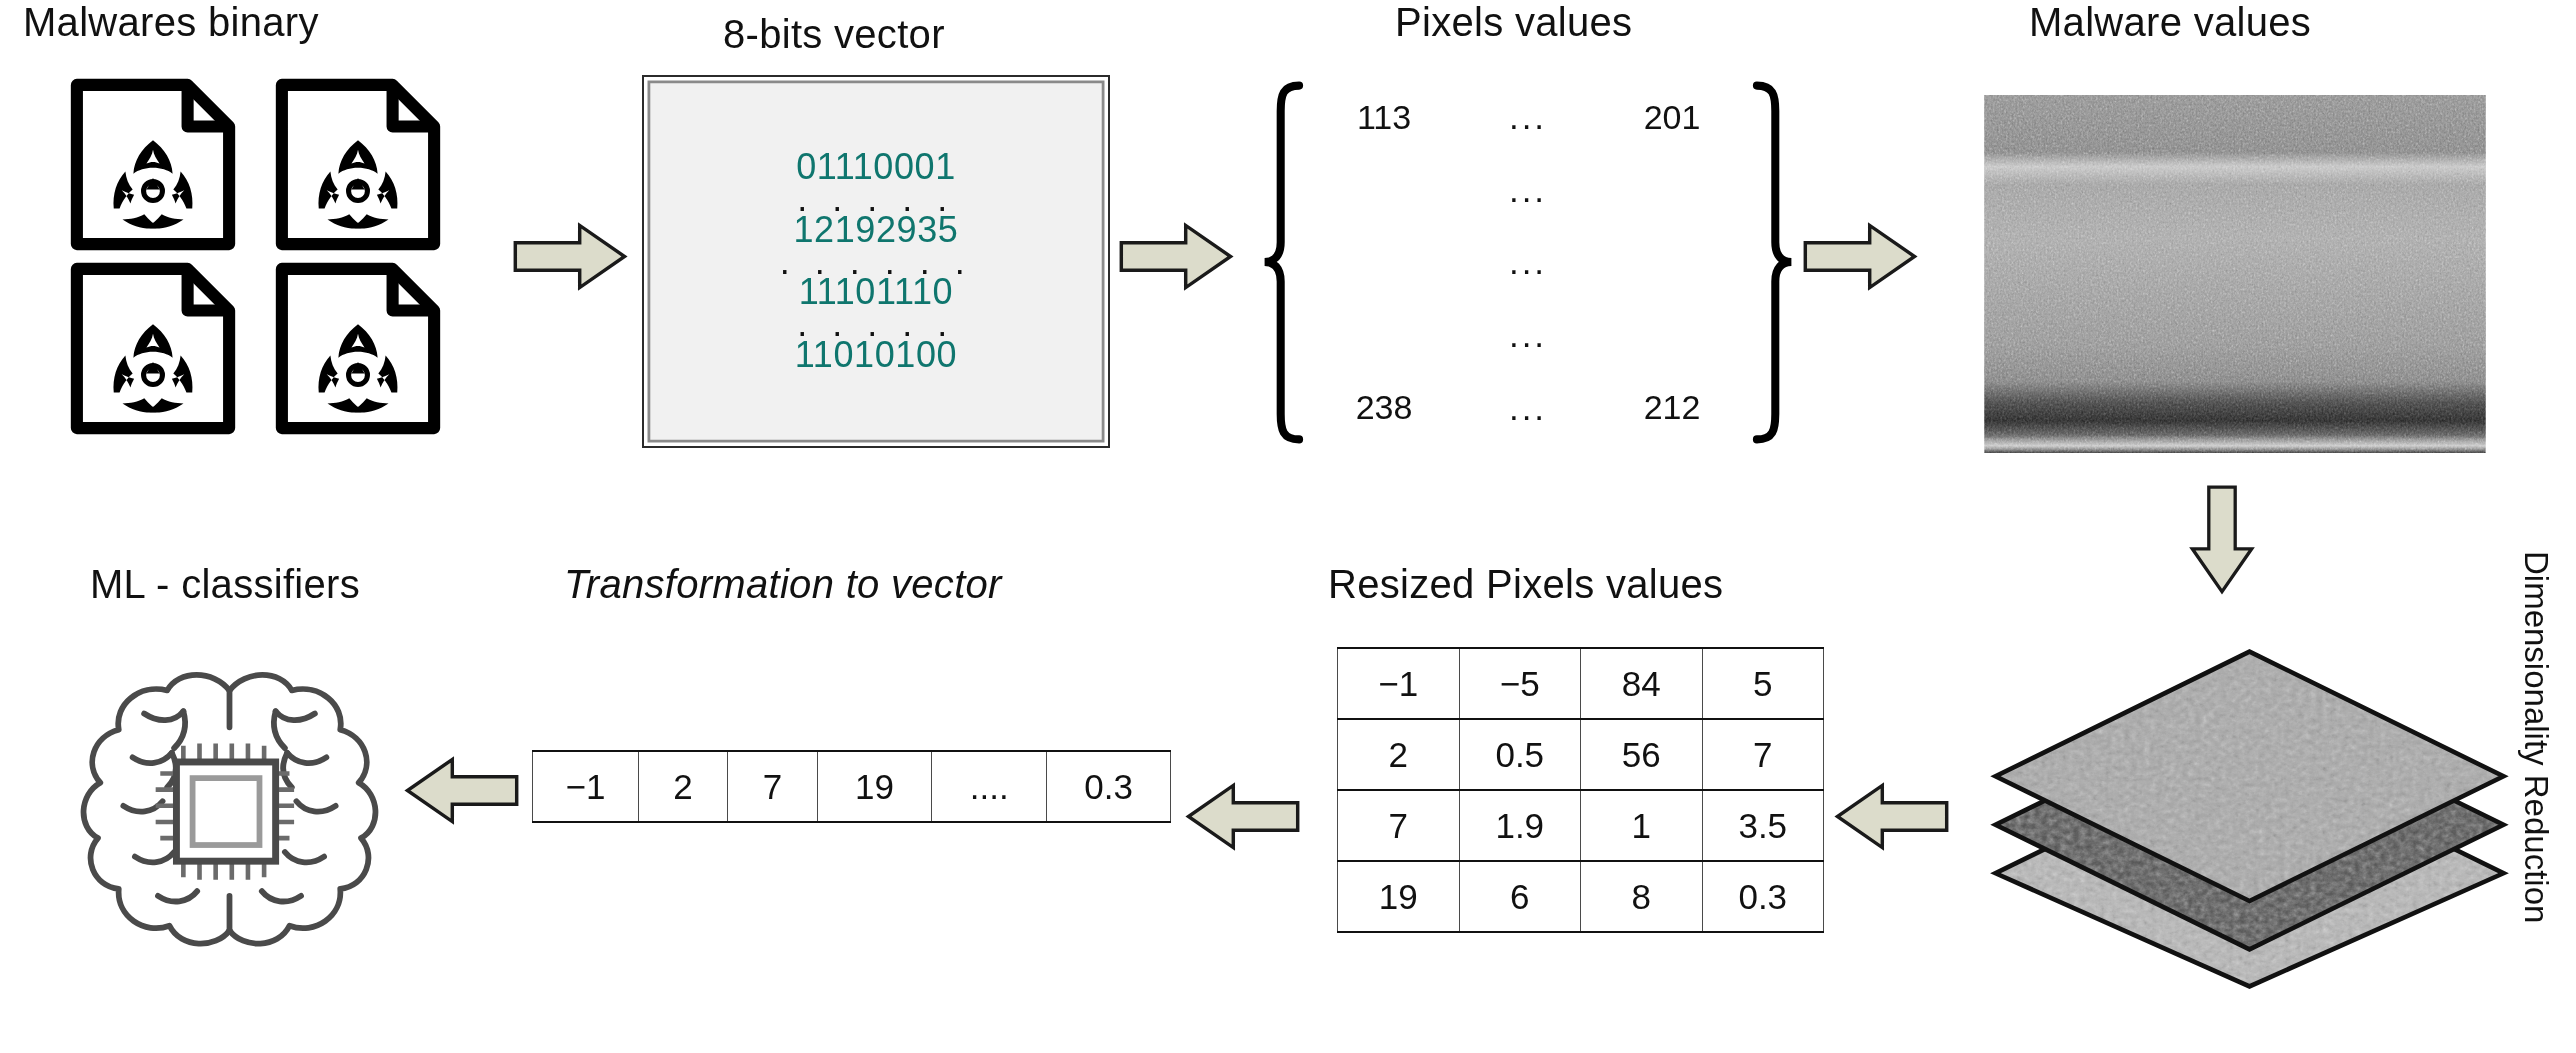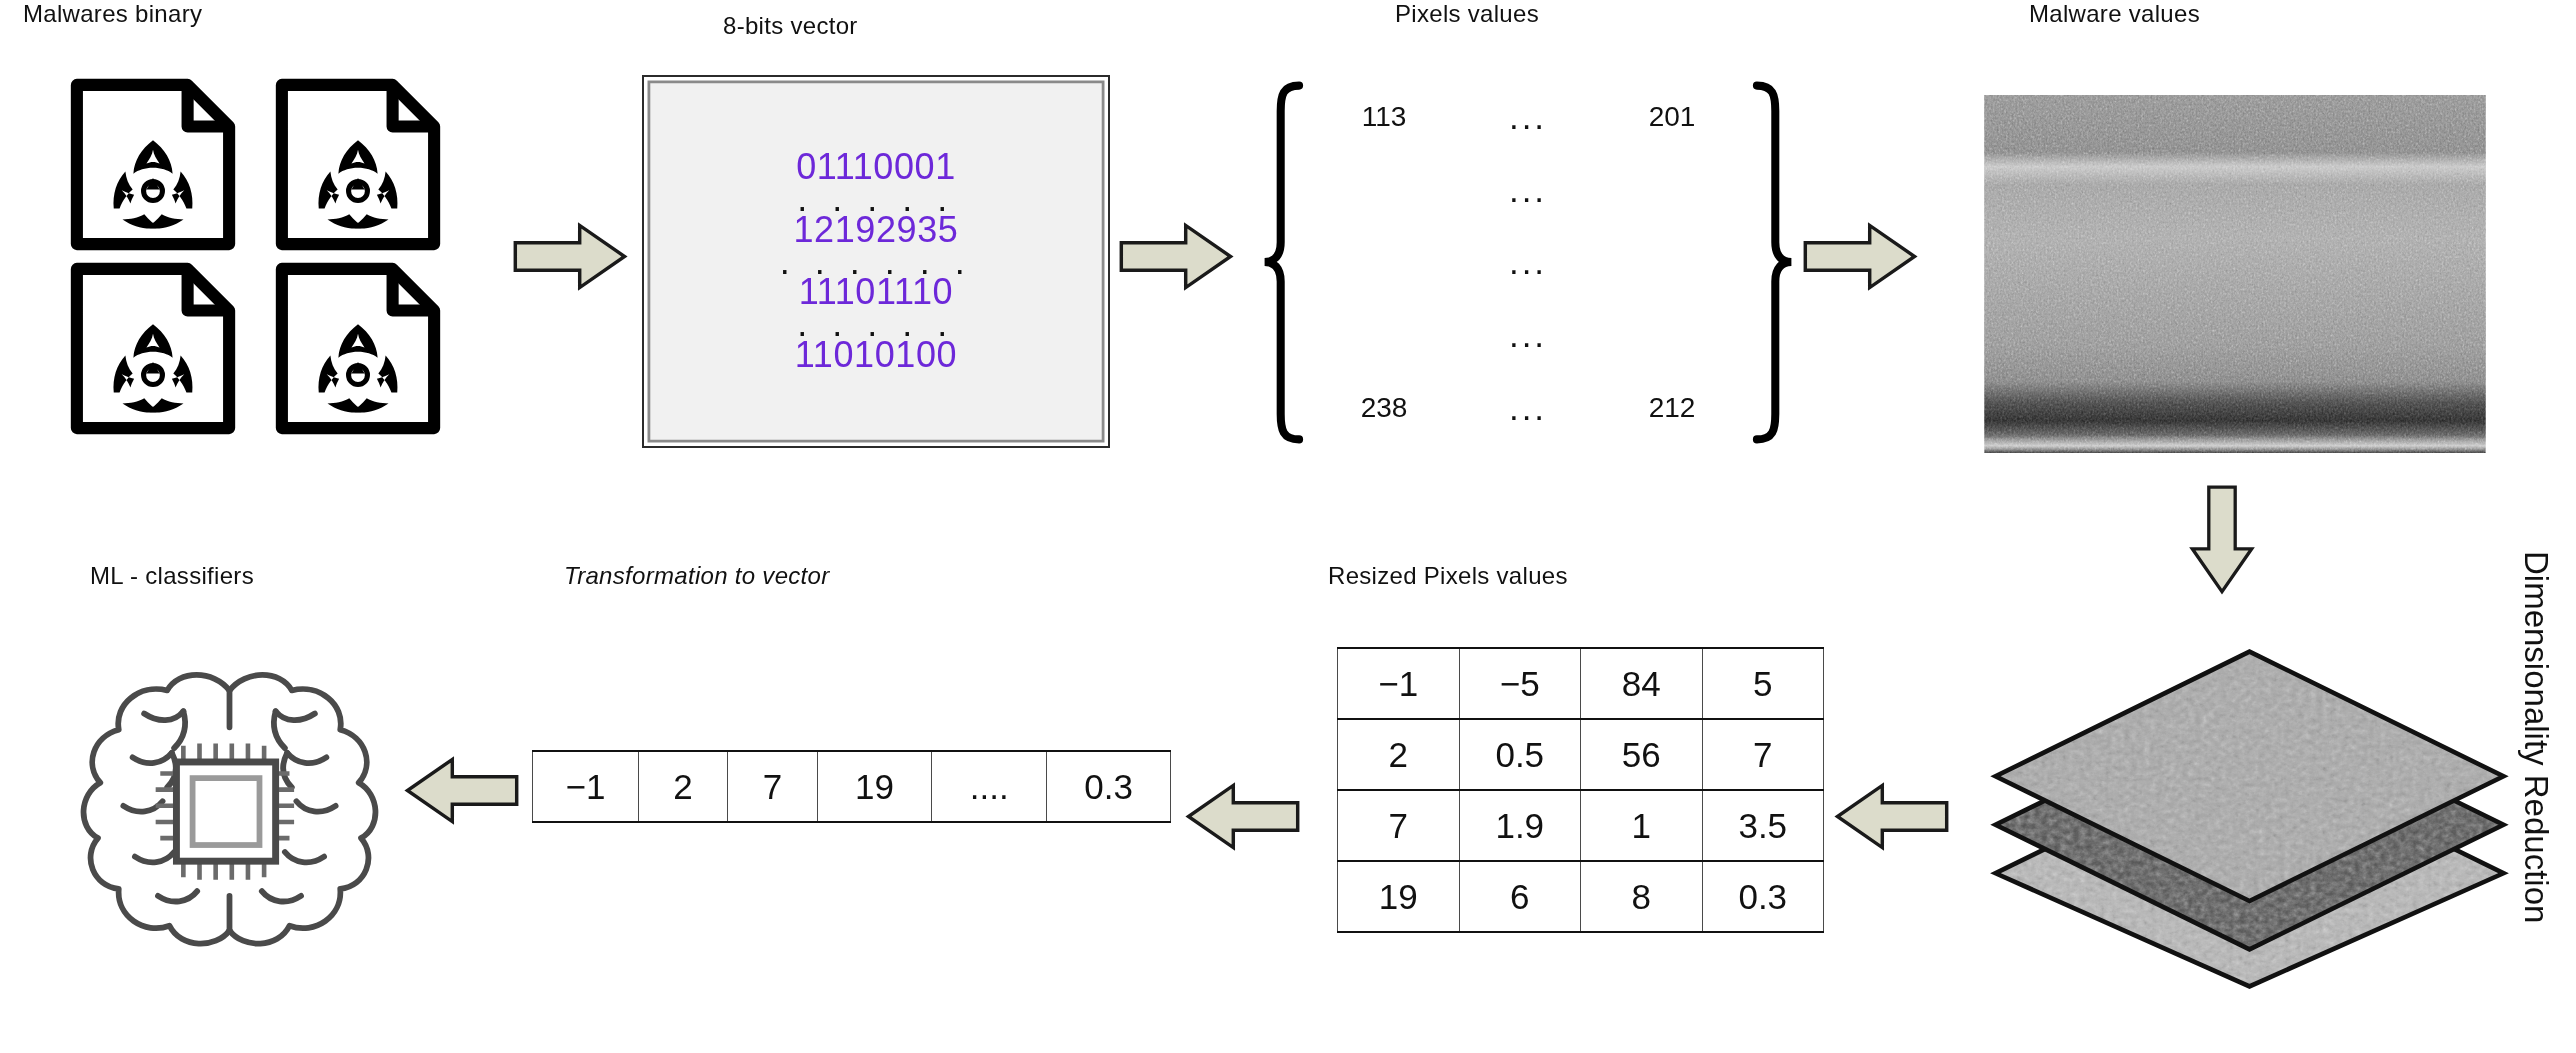--- a/index.html
+++ b/index.html
@@ -1,38 +1,38 @@
 <!DOCTYPE html>
 <html style="font-size:9.2px"><head>
 <meta charset="utf-8">
 <style>
   html,body{margin:0;padding:0;background:#ffffff;}
   body{width:2576px;height:1053px;position:relative;overflow:hidden;
        font-family:"Liberation Sans","DejaVu Sans",sans-serif;color:#000;}
   .abs{position:absolute;}
-  .title{font-size:24px;font-weight:400;color:#111;white-space:nowrap;letter-spacing:0.3px;}
+  .title{font-size:40px;font-weight:400;color:#111;white-space:nowrap;letter-spacing:0.3px;}
 
   
   .fileicon{position:absolute;}
   .fileicon svg{display:block;}
 
   
   .bitsbox{position:absolute;background:#f1f1f1;
            border:2.9px solid #2b2b2b;box-shadow:inset 0 0 0 3.5px #ffffff, inset 0 0 0 6.3px #8a8a8a;
            display:flex;flex-direction:column;align-items:center;justify-content:center;}
-  .bitline{font-size:36px;line-height:1.02;letter-spacing:0.6px;color:#6d28d9;text-align:center;}
+  .bitline{font-size:36px;line-height:1.02;letter-spacing:0.6px;color:#0f766e;text-align:center;}
   .dotline{font-size:36px;line-height:0.72;letter-spacing:7.5px;color:#111;text-align:center;}
 
   
   .matrixwrap{position:absolute;}
   .brace{position:absolute;top:0;height:100%;}
   .mgrid{position:absolute;inset:0;display:grid;
          grid-template-columns:1fr 1fr 1fr;grid-template-rows:repeat(5,1fr);
          align-items:center;justify-items:center;}
-  .mcell{font-size:28px;color:#111;}
+  .mcell{font-size:34px;color:#111;}
   .mdots{font-size:35px;letter-spacing:2.9px;color:#111;}
 
   
   .arrow{position:absolute;}
   .arrow svg{display:block;}
 
   
   .noiseimg{position:absolute;}
   .noiseimg svg{display:block;}
 

